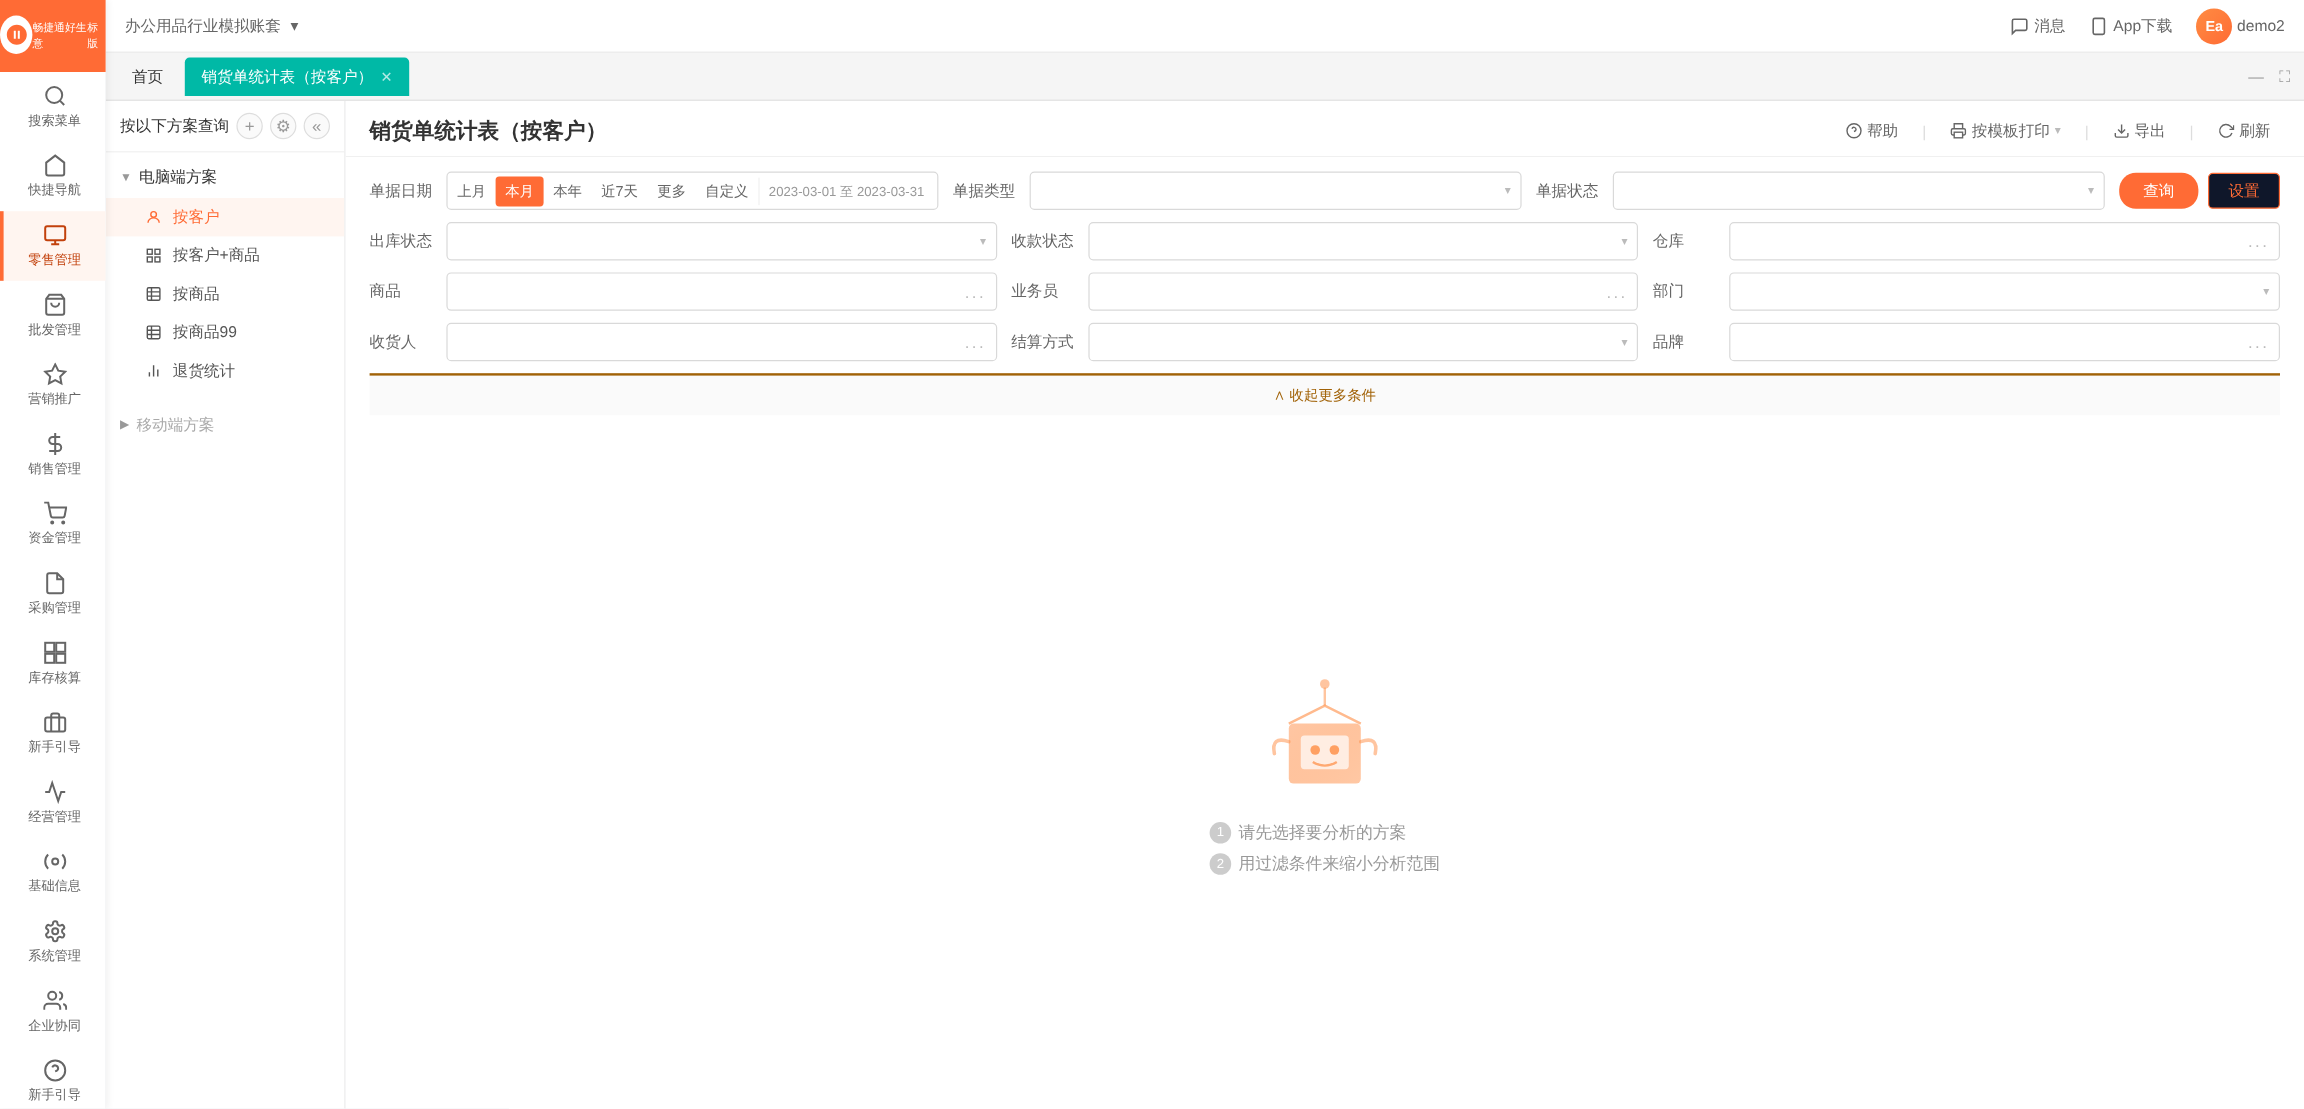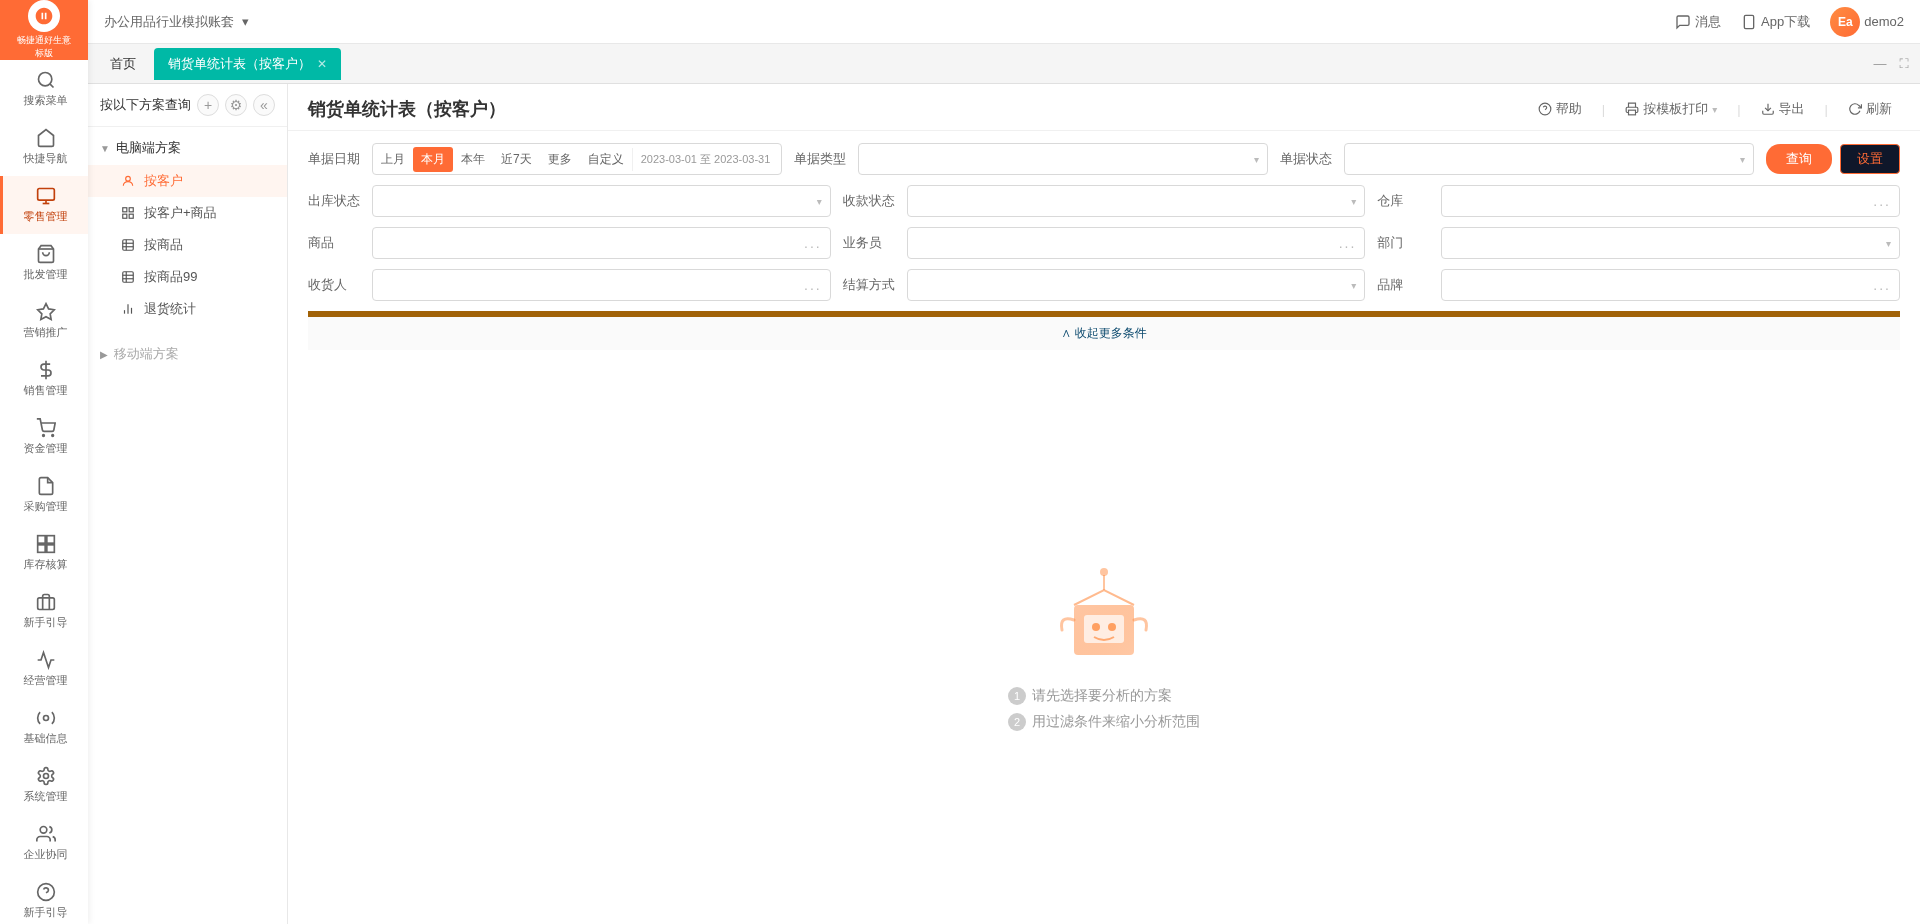--- a/index.html
+++ b/index.html
@@ -15,21 +15,21 @@
       padding-top: 0;
       box-shadow: 2px 0 6px rgba(0,0,0,0.06);
       z-index: 10;
       flex-shrink: 0;
     }
     .sidebar-logo {
       width: 88px;
       height: 60px;
       background: #ff6b35;
       display: flex;
-      flex-direction: column;
+      flex-direction: row;
       align-items: center;
       justify-content: center;
       color: #fff;
       font-size: 10px;
     }
     .sidebar-logo .logo-icon {
       width: 32px;
       height: 32px;
       background: #fff;
       border-radius: 50%;
@@ -240,23 +240,23 @@
       color: #fff;
       border-radius: 3px;
     }
     .date-range-text { font-size: 11px; color: #999; padding: 4px 8px; border-left: 1px solid #f0f0f0; white-space: nowrap; }
 
     
     .collapse-bar {
       text-align: center;
       padding: 8px;
       cursor: pointer;
-      color: #0c4a6e;
+      color: #a16207;
       font-size: 12px;
-      border-top: 6px solid #a16207;
+      border-top: 2px solid #a16207;
       background: #fafafa;
     }
 
     
     .action-buttons {
       display: flex;
       gap: 8px;
       align-items: center;
     }
     .btn-query {

